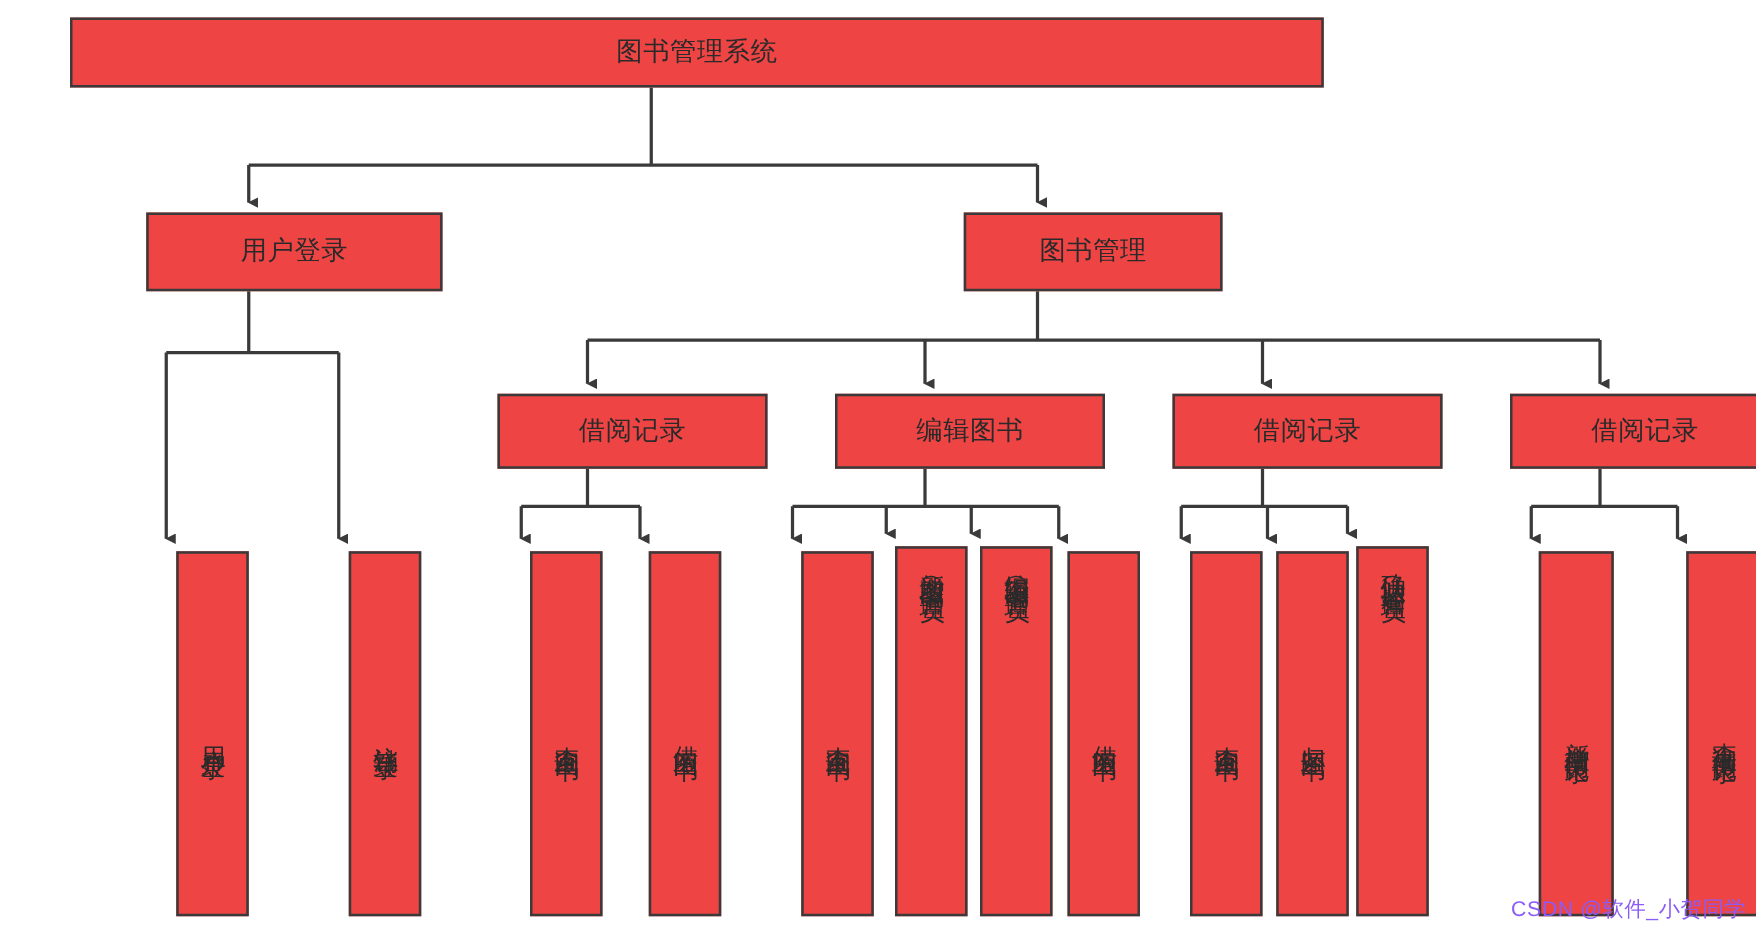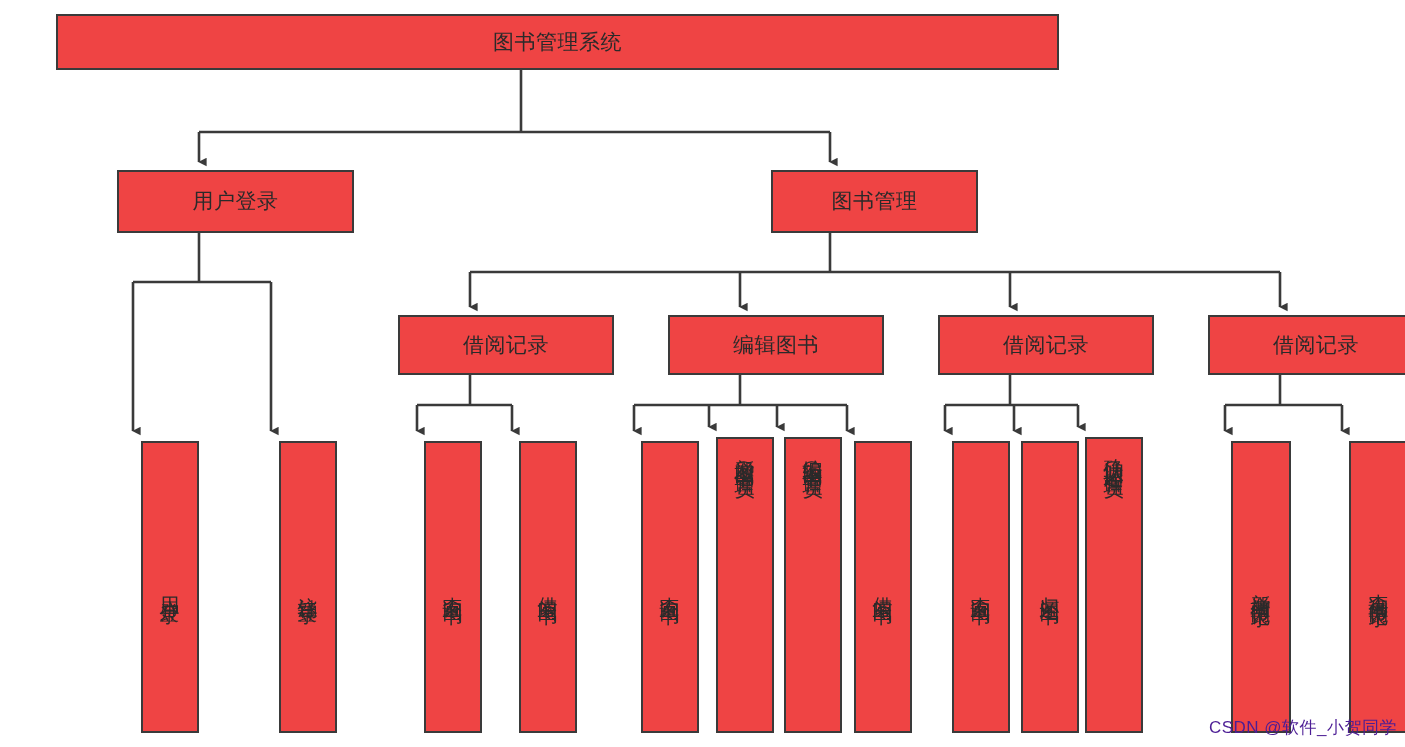--- a/index.html
+++ b/index.html
@@ -65,21 +65,21 @@
     align-items: flex-start;
   }
   .node.vertical.topalign .label {
     margin-top: 4px;
   }
   #watermark {
     position: absolute;
     right: 8px;
     bottom: 8px;
     font-size: 17px;
-    color: #4c1d95;
+    color: #8b5cf6;
     letter-spacing: 0.5px;
     white-space: nowrap;
   }
 </style>
 </head>
 <body>
 
 <div id="canvas">
 
   <svg class="edges" viewBox="0 0 1405 747" xmlns="http://www.w3.org/2000/svg">

